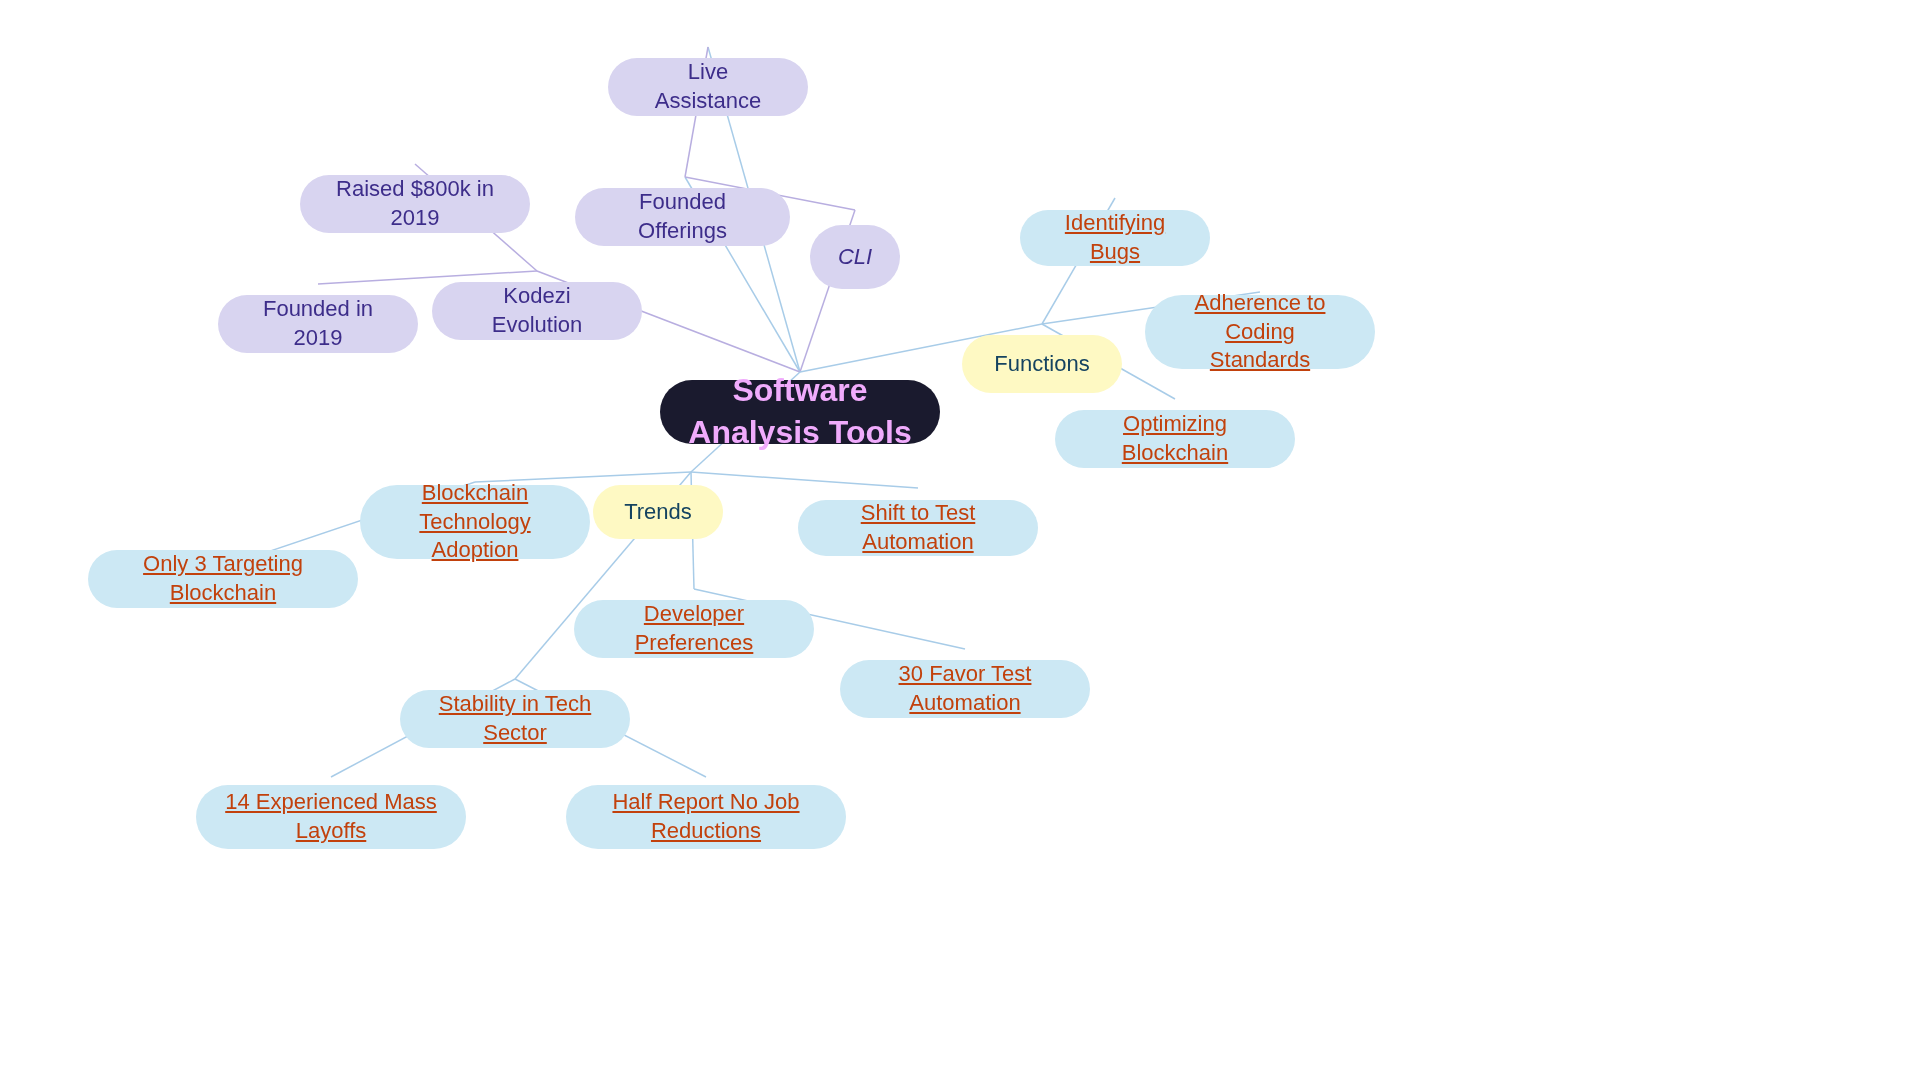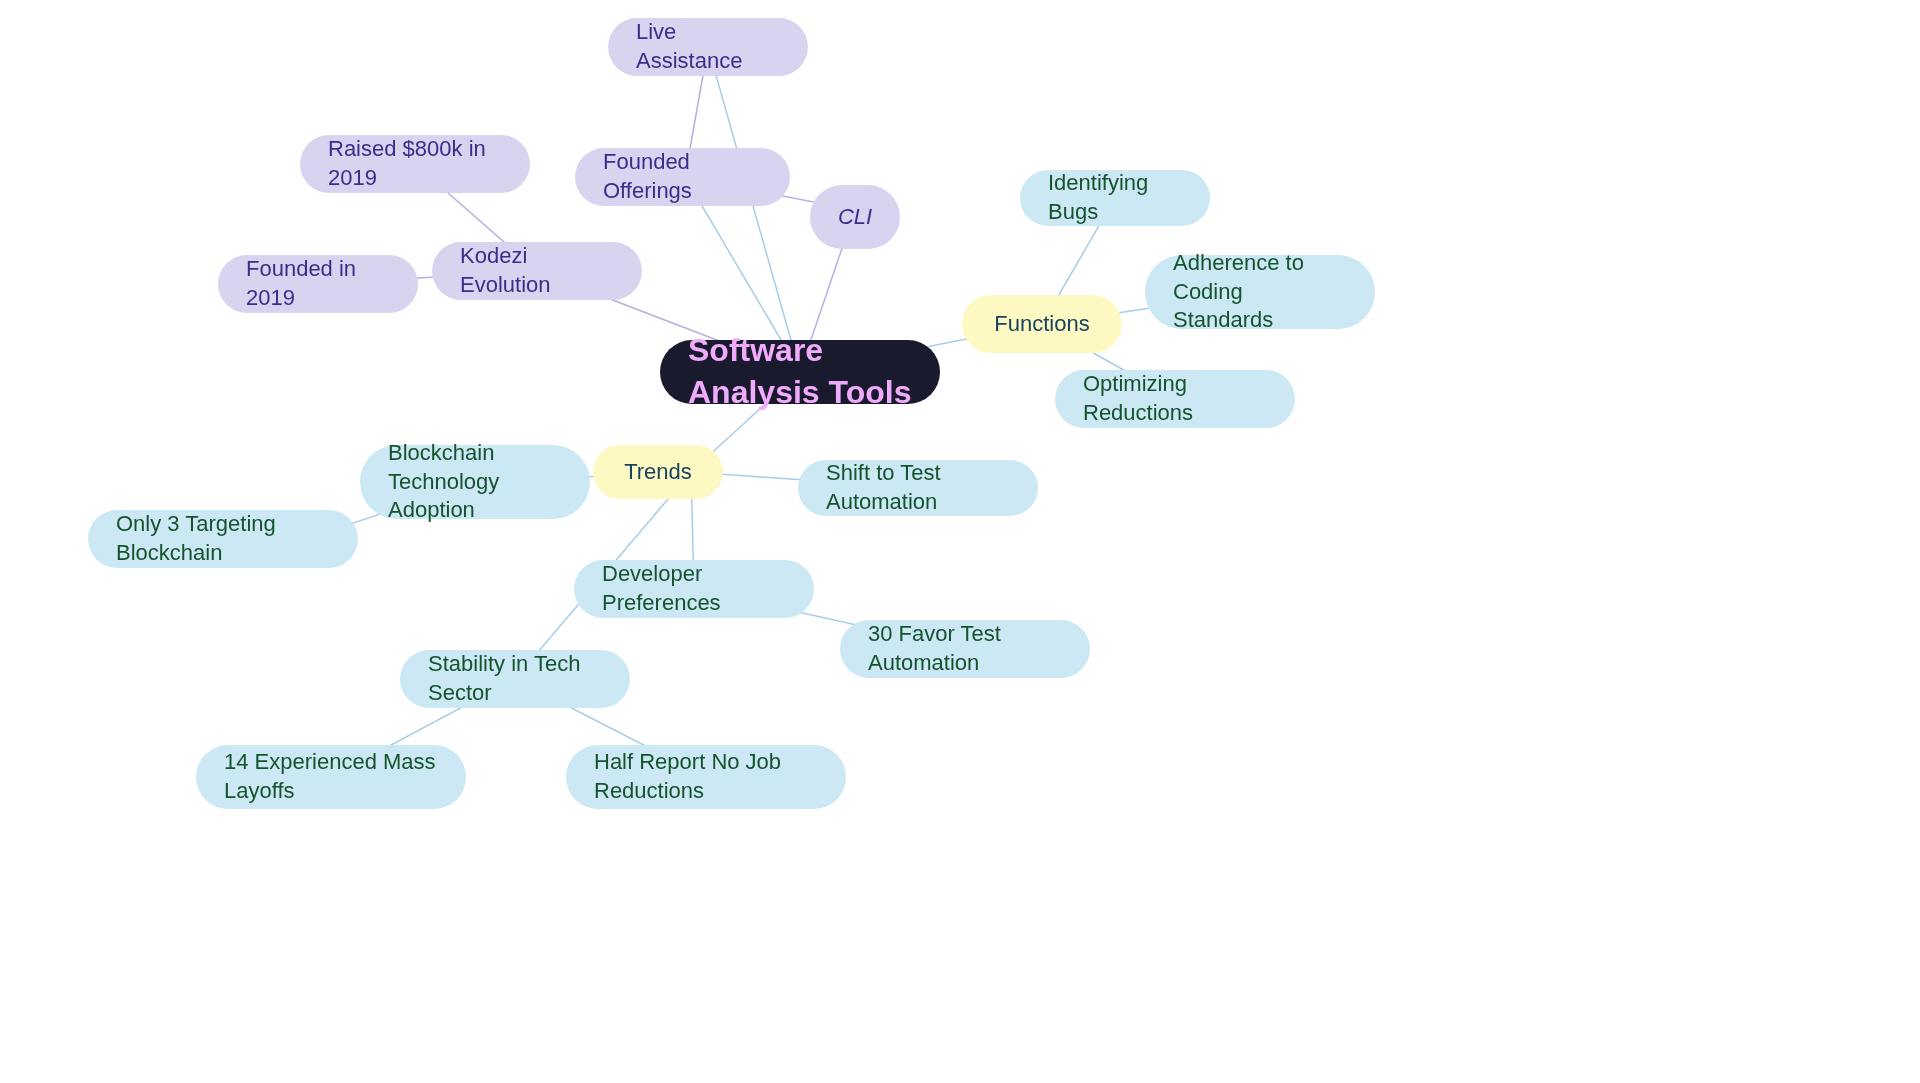--- a/index.html
+++ b/index.html
@@ -18,43 +18,45 @@
       height: 1083px;
       pointer-events: none;
       z-index: 0;
     }
     .node {
       position: absolute;
       border-radius: 50px;
       display: flex;
       align-items: center;
       justify-content: center;
-      text-align: left;
+      text-align: center;
       font-size: 22px;
       font-weight: 500;
       z-index: 1;
       padding: 14px 28px;
       line-height: 1.3;
+      margin-top: 40px;
     }
     .node-center {
       background: #1a1a2e;
       color: #f0abfc;
       font-size: 32px;
       font-weight: 600;
       border-radius: 50px;
     }
     .node-purple {
       background: #d8d4f0;
       color: #3d2d8a;
       border: none;
     }
     .node-blue {
       background: #cce8f4;
-      color: #14532d;
+      color: #c2410c;
       border: none;
+      text-decoration: underline;
     }
     .node-blue-mid {
       background: #fef9c3;
       color: #154360;
       border: none;
     }
   </style>
 </head>
 <body>
 
@@ -137,21 +139,21 @@
 
 <div class="node node-blue" style="left:1020px; top:170px; width:190px; height:56px;">
   <span>Identifying Bugs</span>
 </div>
 
 <div class="node node-blue" style="left:1145px; top:255px; width:230px; height:74px;">
   <span>Adherence to Coding Standards</span>
 </div>
 
 <div class="node node-blue" style="left:1055px; top:370px; width:240px; height:58px;">
-  <span>Optimizing Reductions</span>
+  <span>Optimizing Blockchain</span>
 </div>
 
 <div class="node node-blue-mid" style="left:593px; top:445px; width:130px; height:54px;">
   <span>Trends</span>
 </div>
 
 <div class="node node-blue" style="left:360px; top:445px; width:230px; height:74px;">
   <span>Blockchain Technology Adoption</span>
 </div>
 

